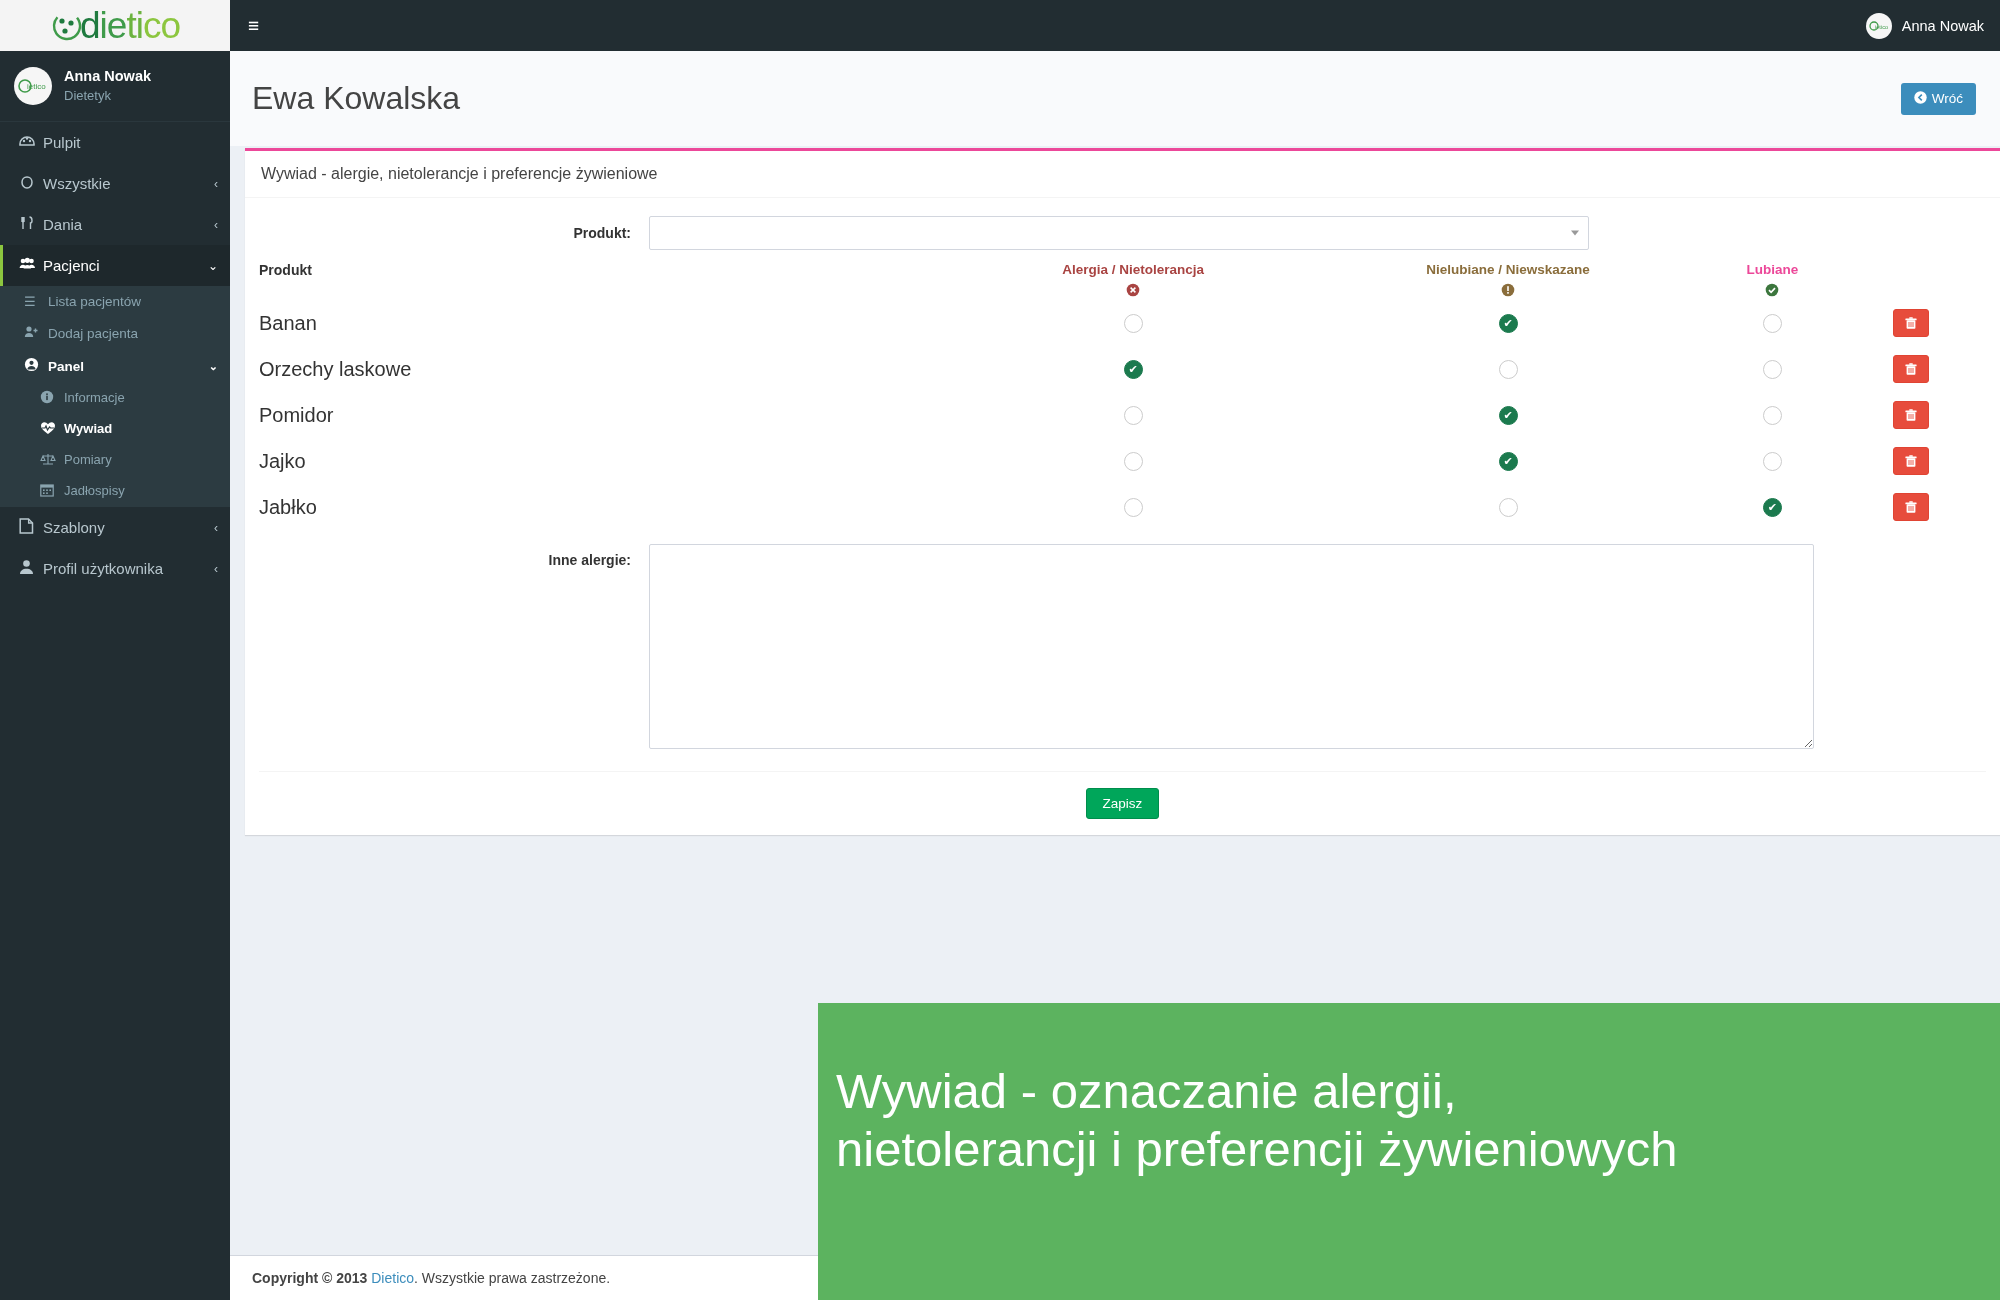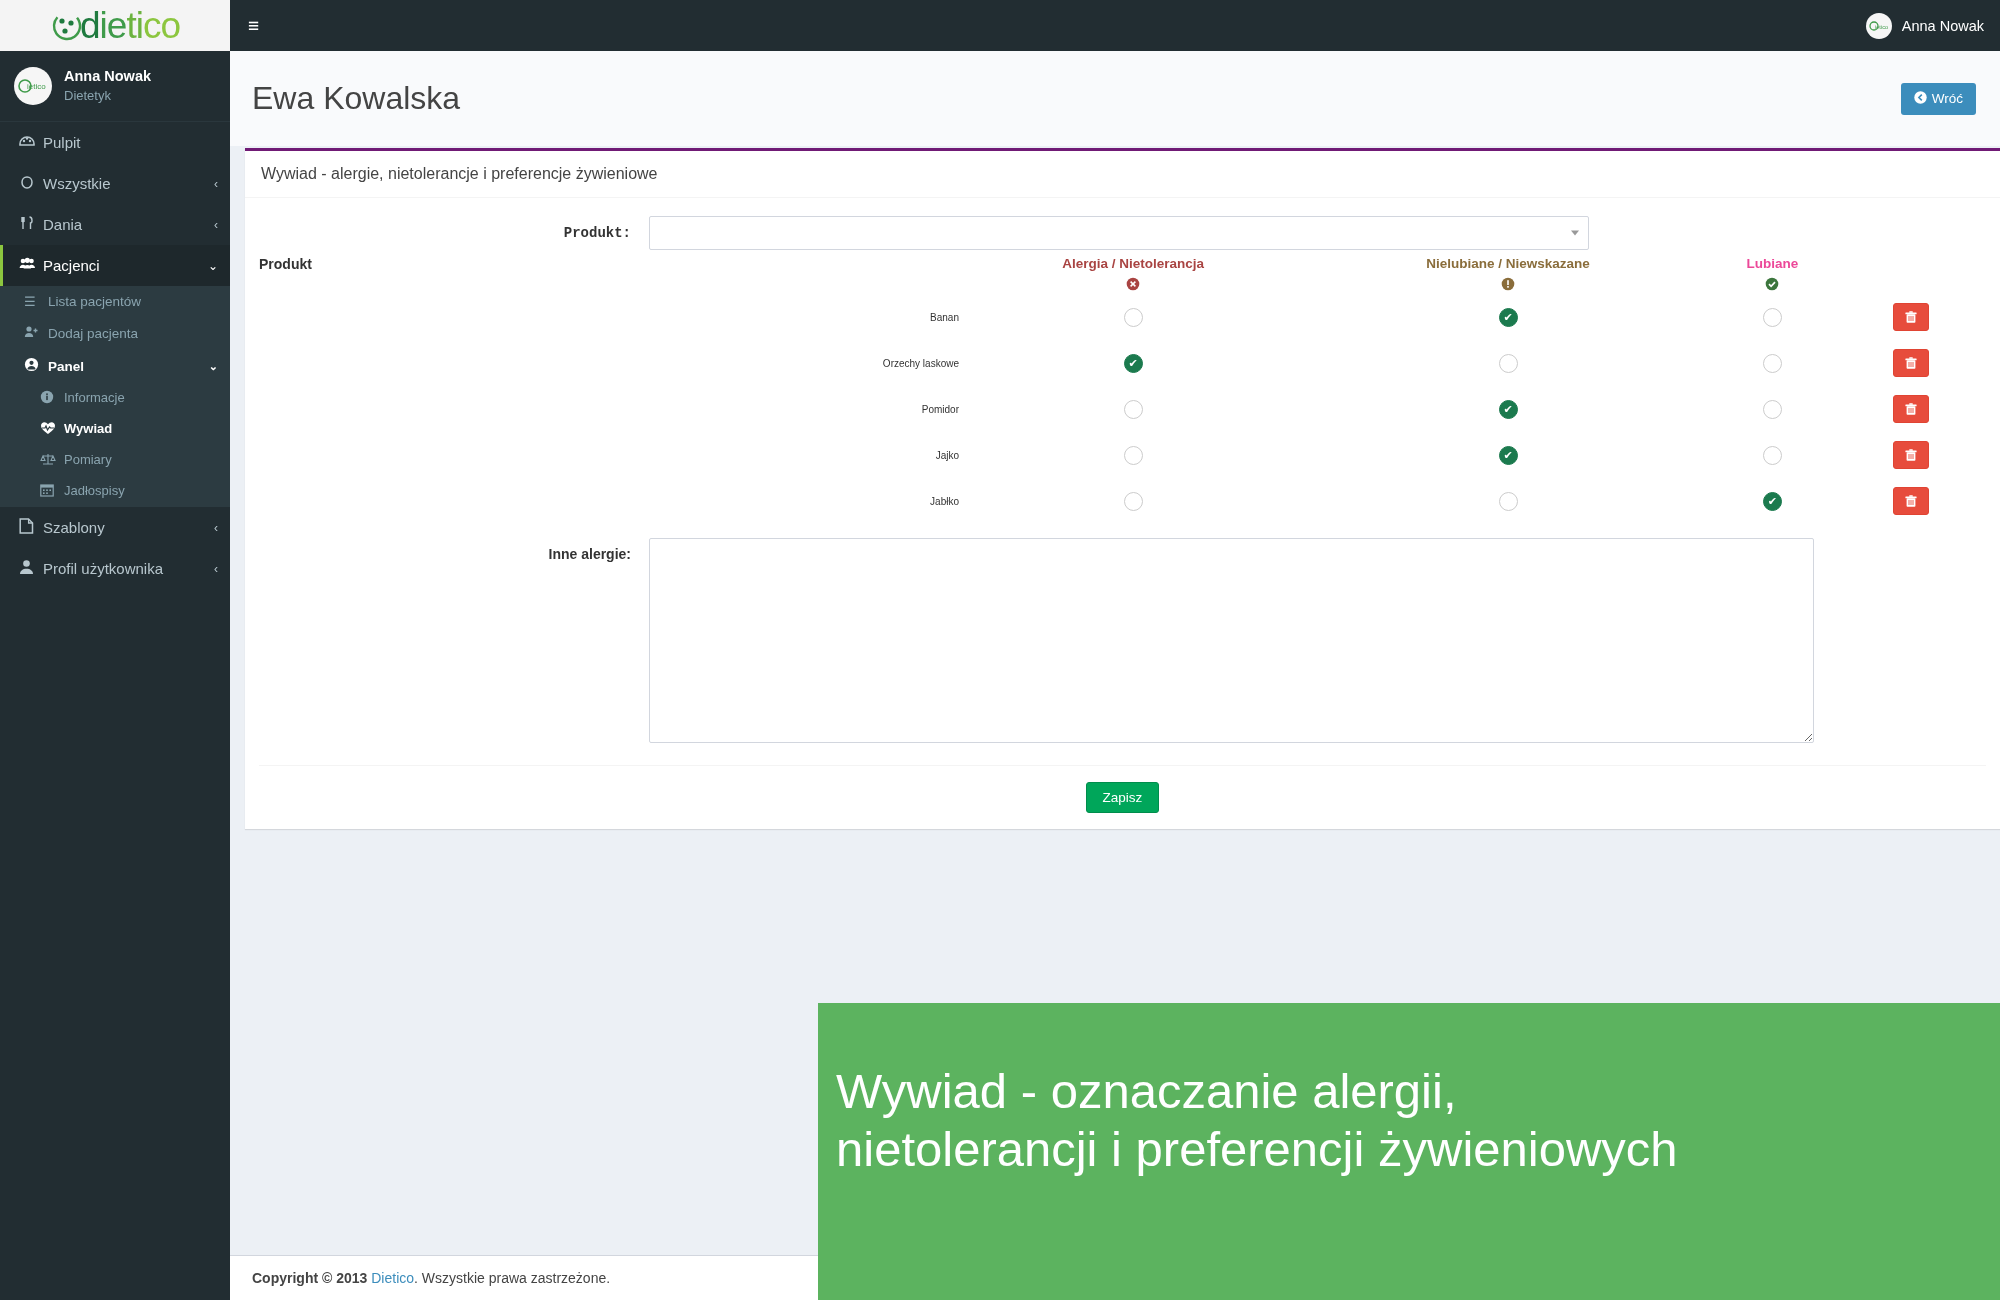--- a/index.html
+++ b/index.html
@@ -114,30 +114,30 @@
     background:#3c8dbc; color:#fff; border:none;
     font-size:13.5px; padding:8px 13px; border-radius:3px;
     cursor:pointer; display:flex; align-items:center; gap:5px;
     font-family:"Liberation Sans", sans-serif;
   }
 
   
   #box {
     position:absolute; left:245px; top:148px; right:0;
     background:#fff;
-    border-top:3px solid #701a75;
+    border-top:3px solid #ec4899;
     box-shadow:0 1px 1px rgba(0,0,0,.1);
   }
   .box-header {
     padding:14px 16px; border-bottom:1px solid #f4f4f4;
   }
   .box-title { font-size:16px; color:#444; font-weight:400; }
   .box-body { padding:18px 14px 0 14px; }
 
-  .form-row { display:flex; align-items:center; margin-bottom:6px;font-family:Liberation Mono, monospace; }
+  .form-row { display:flex; align-items:center; margin-bottom:12px; }
   .form-label {
     width:390px; text-align:right; padding-right:18px;
     font-size:14px; font-weight:bold; color:#333;
   }
   .select-wrap { width:940px; position:relative; }
   .fake-select {
     width:100%; height:34px;
     border:1px solid #d2d6de; background:#fff; border-radius:2px;
     display:flex; align-items:center; padding:0 10px;
     font-size:13.5px; color:#555; cursor:pointer;
@@ -159,21 +159,21 @@
   }
   .th-col { text-align:center; vertical-align:top; }
   .th-col .th-label { font-size:13.5px; font-weight:bold; display:block; }
   .th-col .th-icon { display:block; margin-top:6px; font-size:14px; }
   .th-alergia .th-label, .th-alergia .th-icon { color:#a94442; }
   .th-niel .th-label, .th-niel .th-icon { color:#8a6d3b; }
   .th-lub .th-label, .th-lub .th-icon { color:#ec4899; }
   .th-del { width:150px; }
 
   .prod-name {
-    text-align:right; padding-right:26px; font-size:10px; color:#333;
+    padding-right:26px; font-size:20px; color:#333;
     width:700px;
   }
   .cell-radio { text-align:center; }
   .radio {
     width:19px; height:19px; border-radius:50%;
     border:1px solid #ccc; background:#fff;
     display:inline-flex; align-items:center; justify-content:center;
     cursor:pointer; vertical-align:middle;
   }
   .radio.checked {

